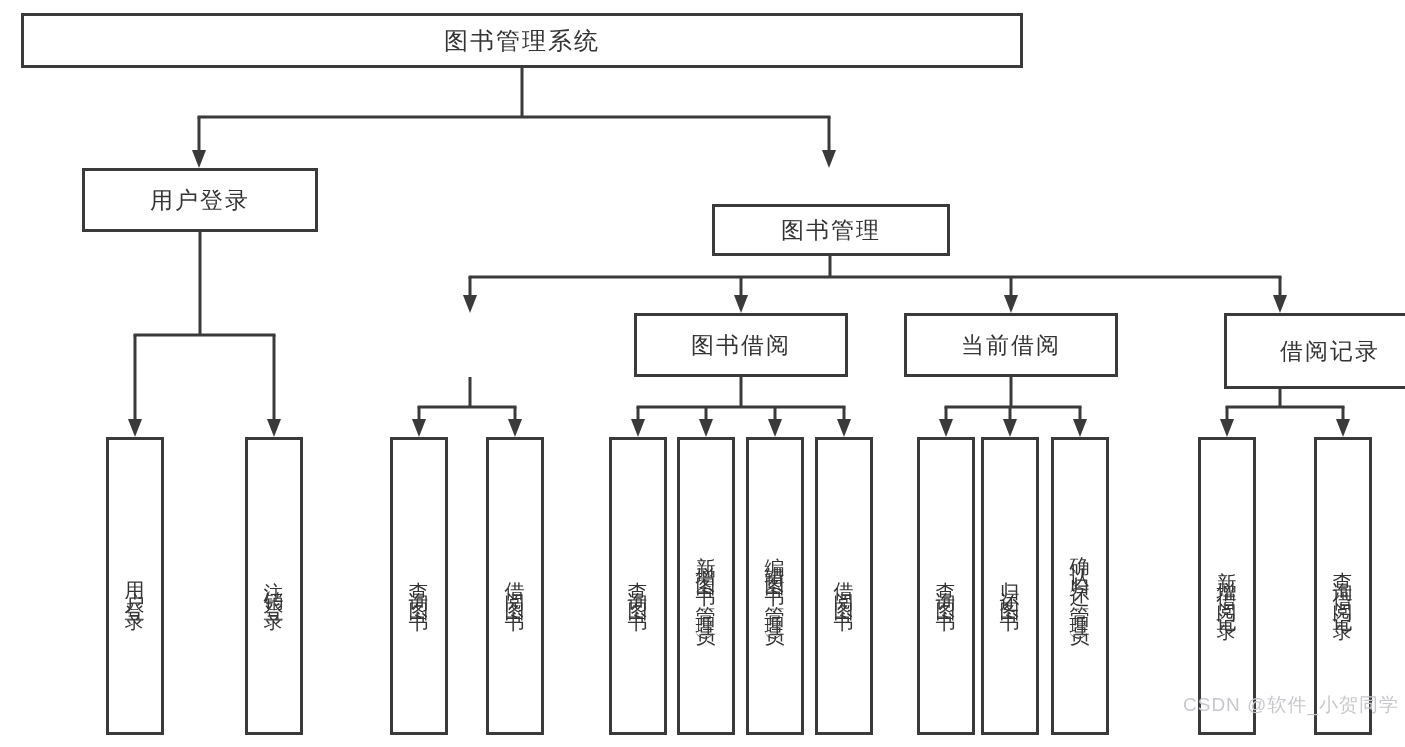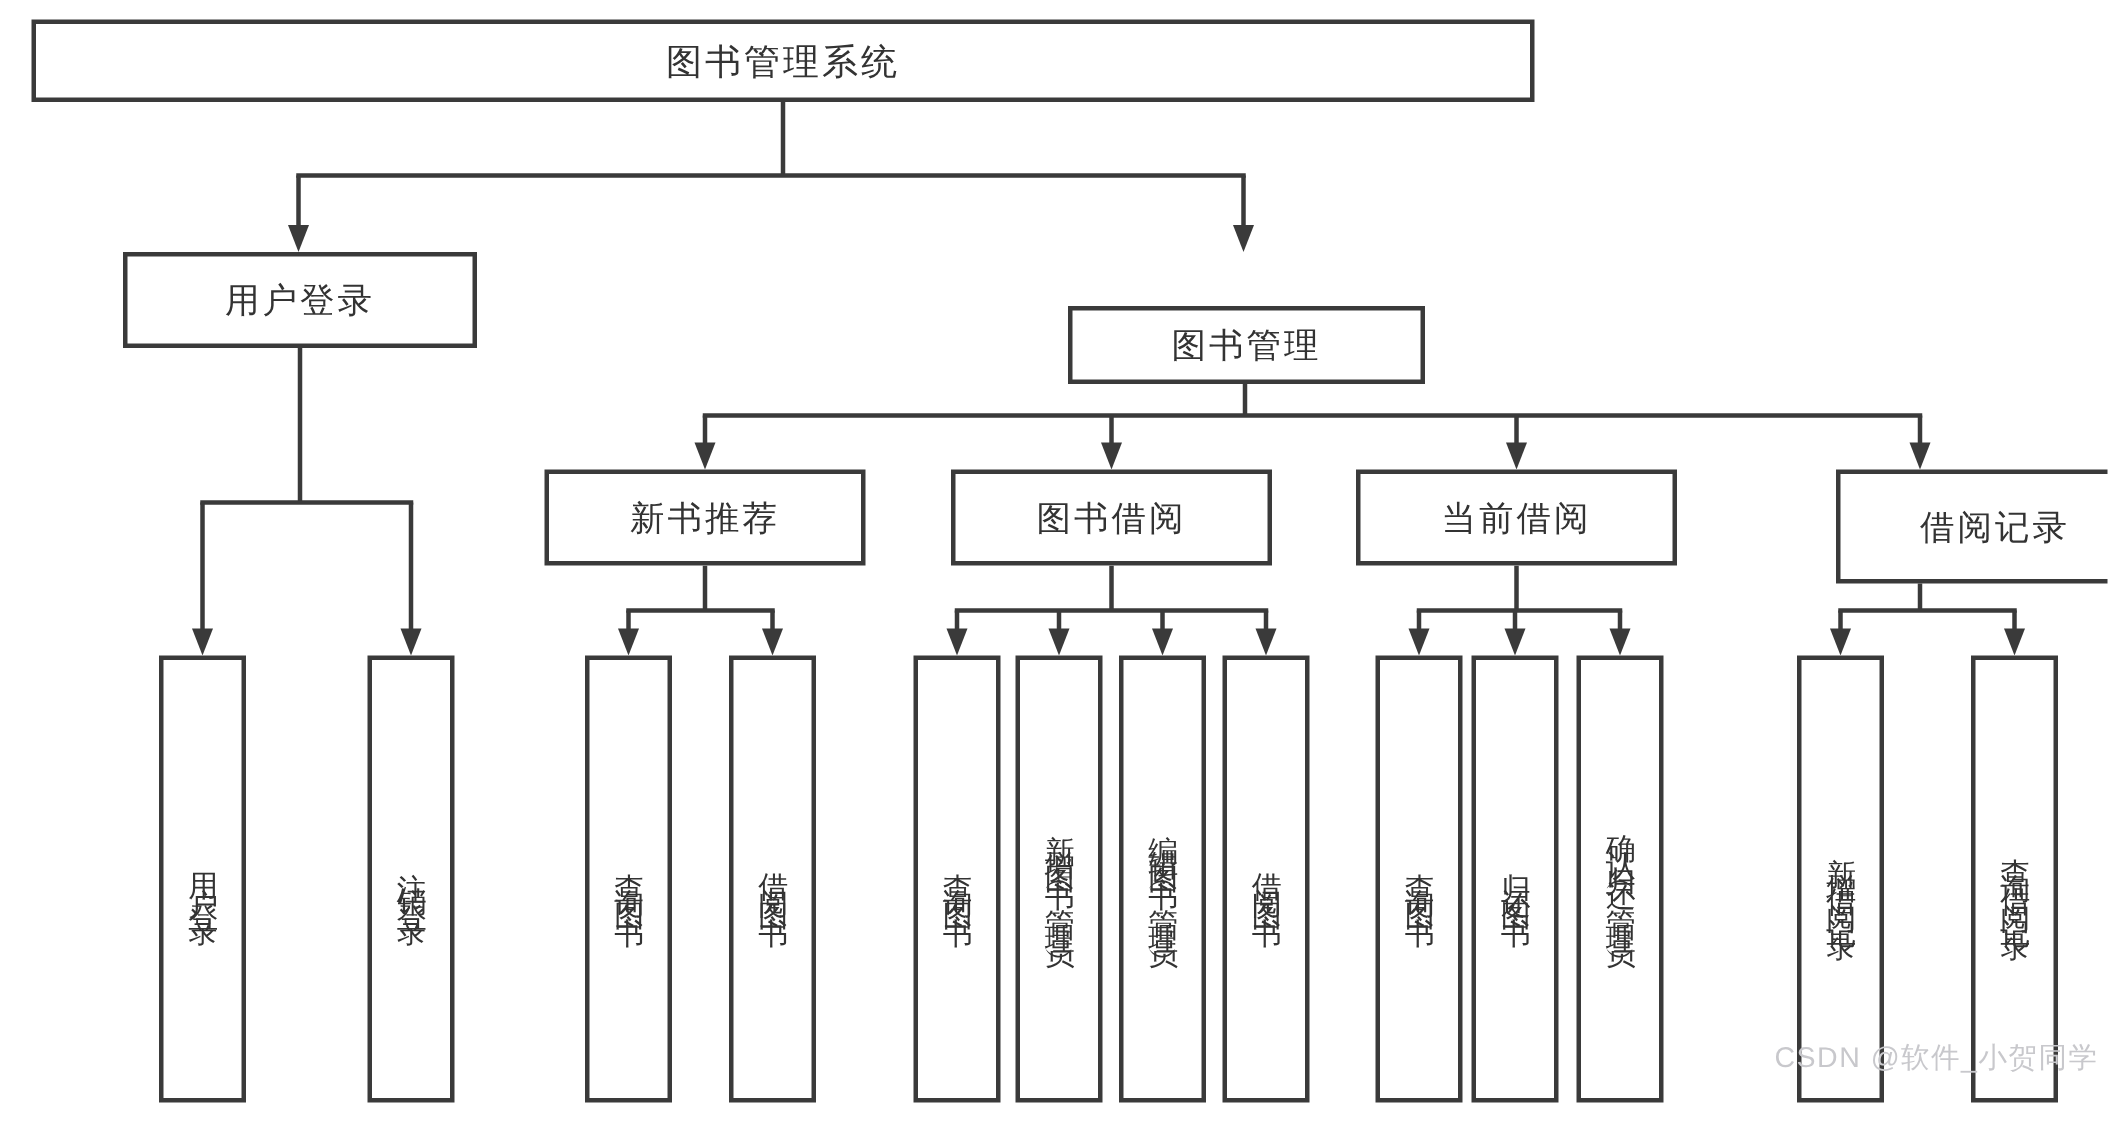--- a/index.html
+++ b/index.html
@@ -148,23 +148,20 @@
     <span>图书管理系统</span>
   </div>
 
   <div class="node hbox" id="box-user-login">
     <span>用户登录</span>
   </div>
   <div class="node hbox" id="box-book-mgmt">
     <span>图书管理</span>
   </div>
 
-  <div class="node hbox" id="box-new-book-rec">
-    <span>新书推荐</span>
-  </div>
   <div class="node hbox" id="box-book-borrow">
     <span>图书借阅</span>
   </div>
   <div class="node hbox" id="box-current-borrow">
     <span>当前借阅</span>
   </div>
   <div class="node hbox" id="box-borrow-records">
     <span>借阅记录</span>
   </div>
 

